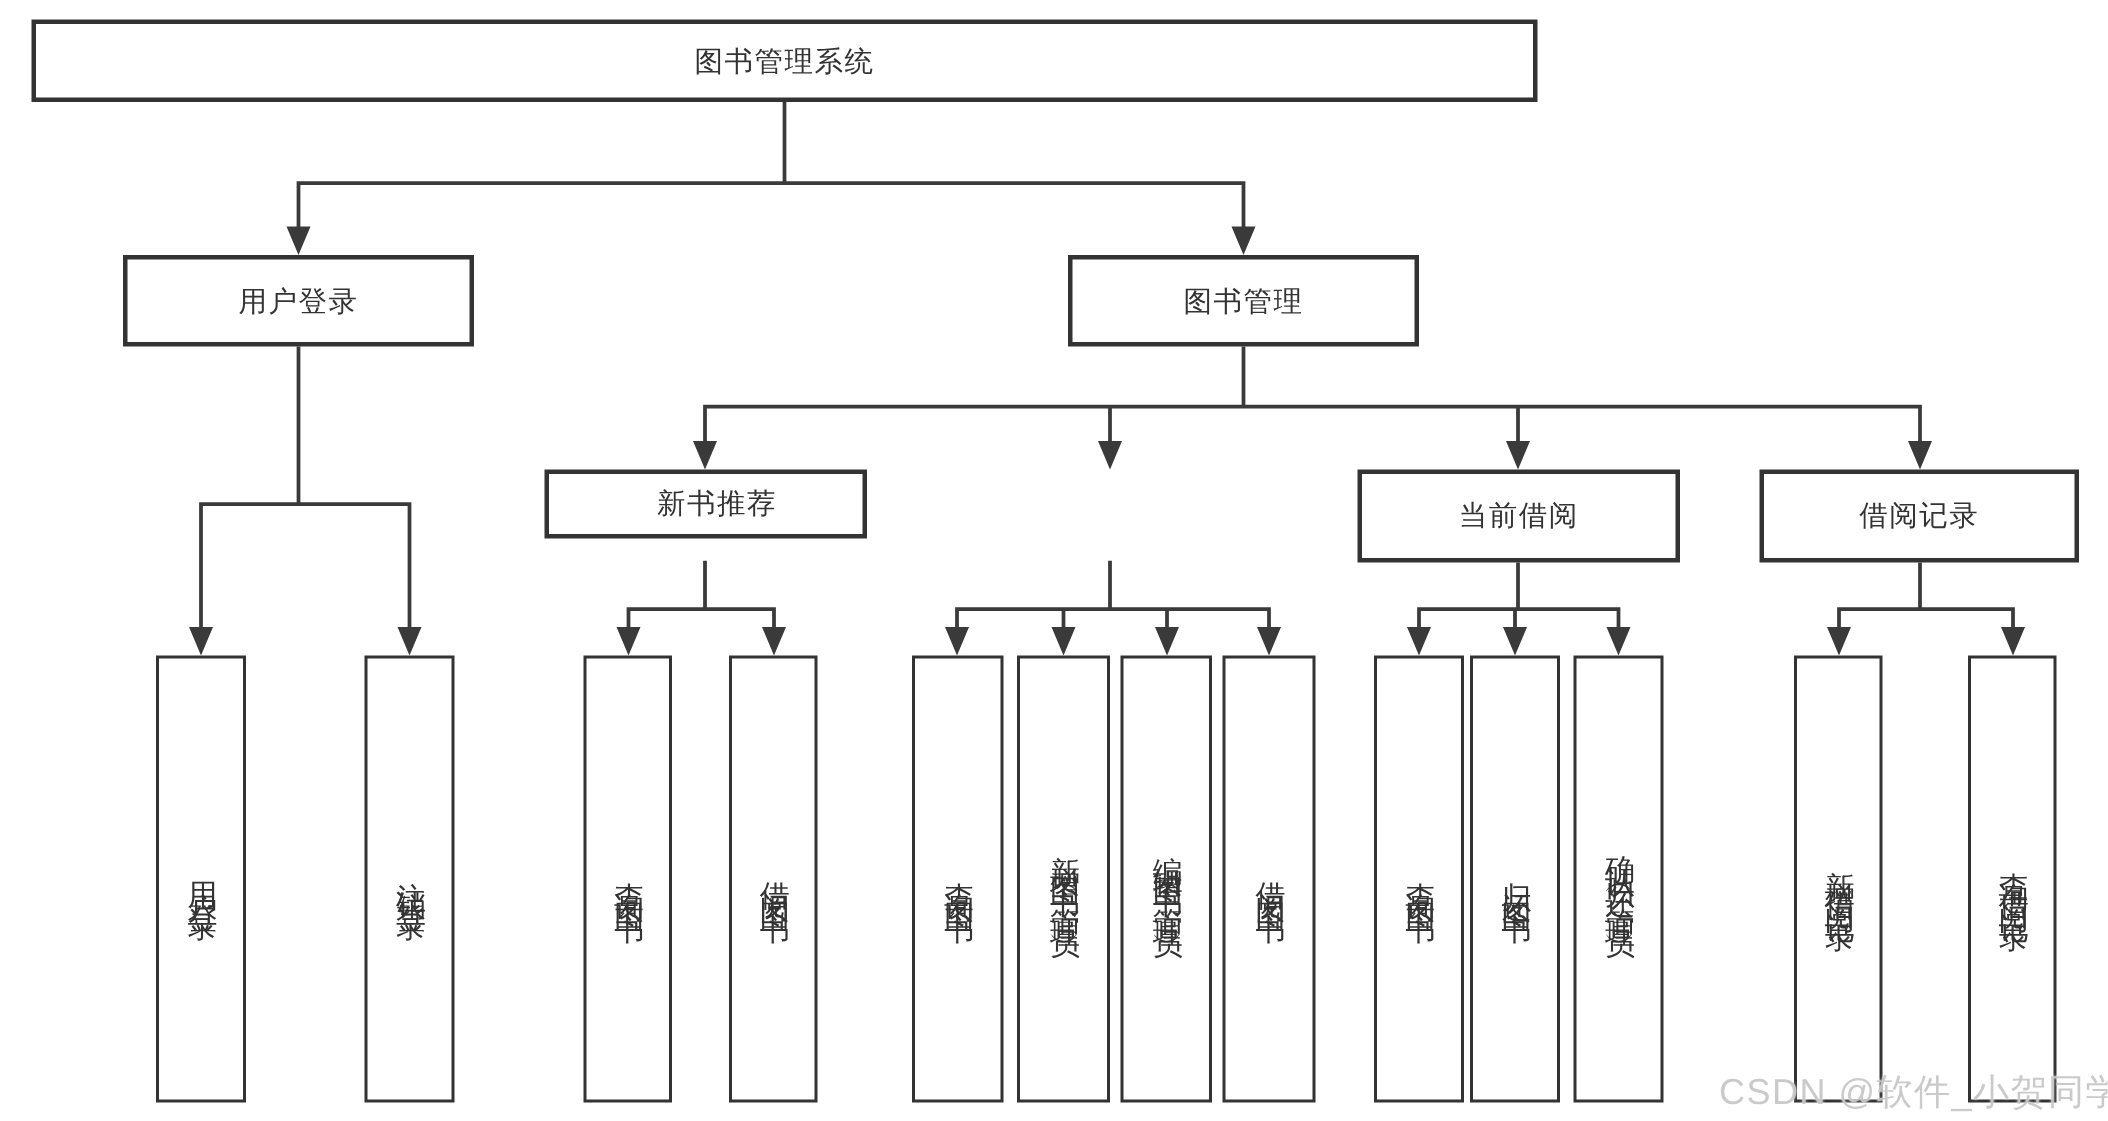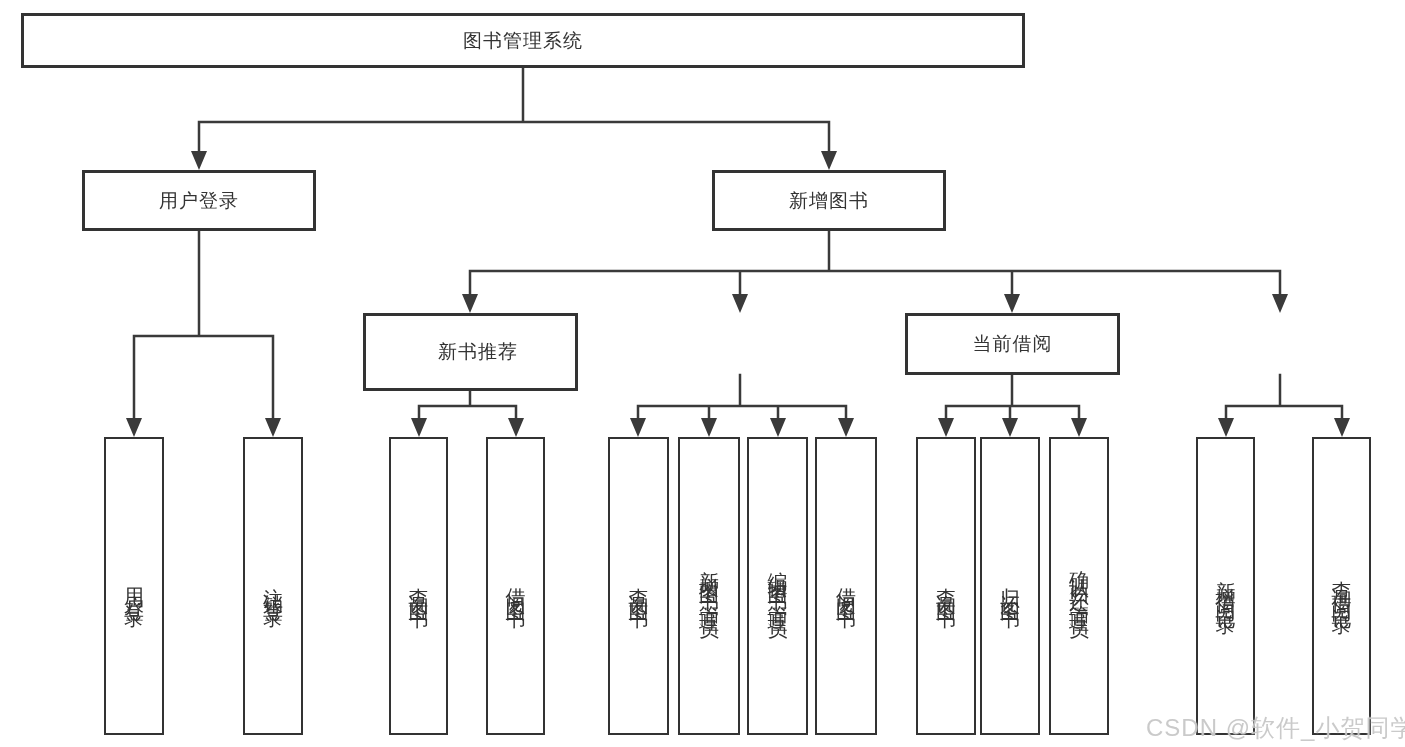--- a/index.html
+++ b/index.html
@@ -56,28 +56,31 @@
   </svg>
 
   <div class="box" style="left:21px;top:13px;width:1004px;height:55px;align-items:center;">
     <span>图书管理系统</span>
   </div>
 
   <div class="box" style="left:82px;top:170px;width:234px;height:61px;">
     <span>用户登录</span>
   </div>
   <div class="box" style="left:712px;top:170px;width:234px;height:61px;">
-    <span>新增图书</span>
+    <span>图书管理</span>
   </div>
 
-  <div class="box" style="left:363px;top:313px;width:215px;height:78px;padding-left:15px;">
+  <div class="box" style="left:363px;top:313px;width:215px;height:46px;padding-left:15px;">
     <span>新书推荐</span>
   </div>
   <div class="box" style="left:905px;top:313px;width:215px;height:62px;justify-content:center;">
     <span>当前借阅</span>
+  </div>
+  <div class="box" style="left:1173px;top:313px;width:213px;height:62px;">
+    <span>借阅记录</span>
   </div>
 
   <div class="box leaf" style="left:104px;top:437px;width:60px;height:298px;">
     <span class="vtext">用户登录</span>
   </div>
   <div class="box leaf" style="left:243px;top:437px;width:60px;height:298px;">
     <span class="vtext">注销登录</span>
   </div>
 
   <div class="box leaf" style="left:389px;top:437px;width:59px;height:298px;">

